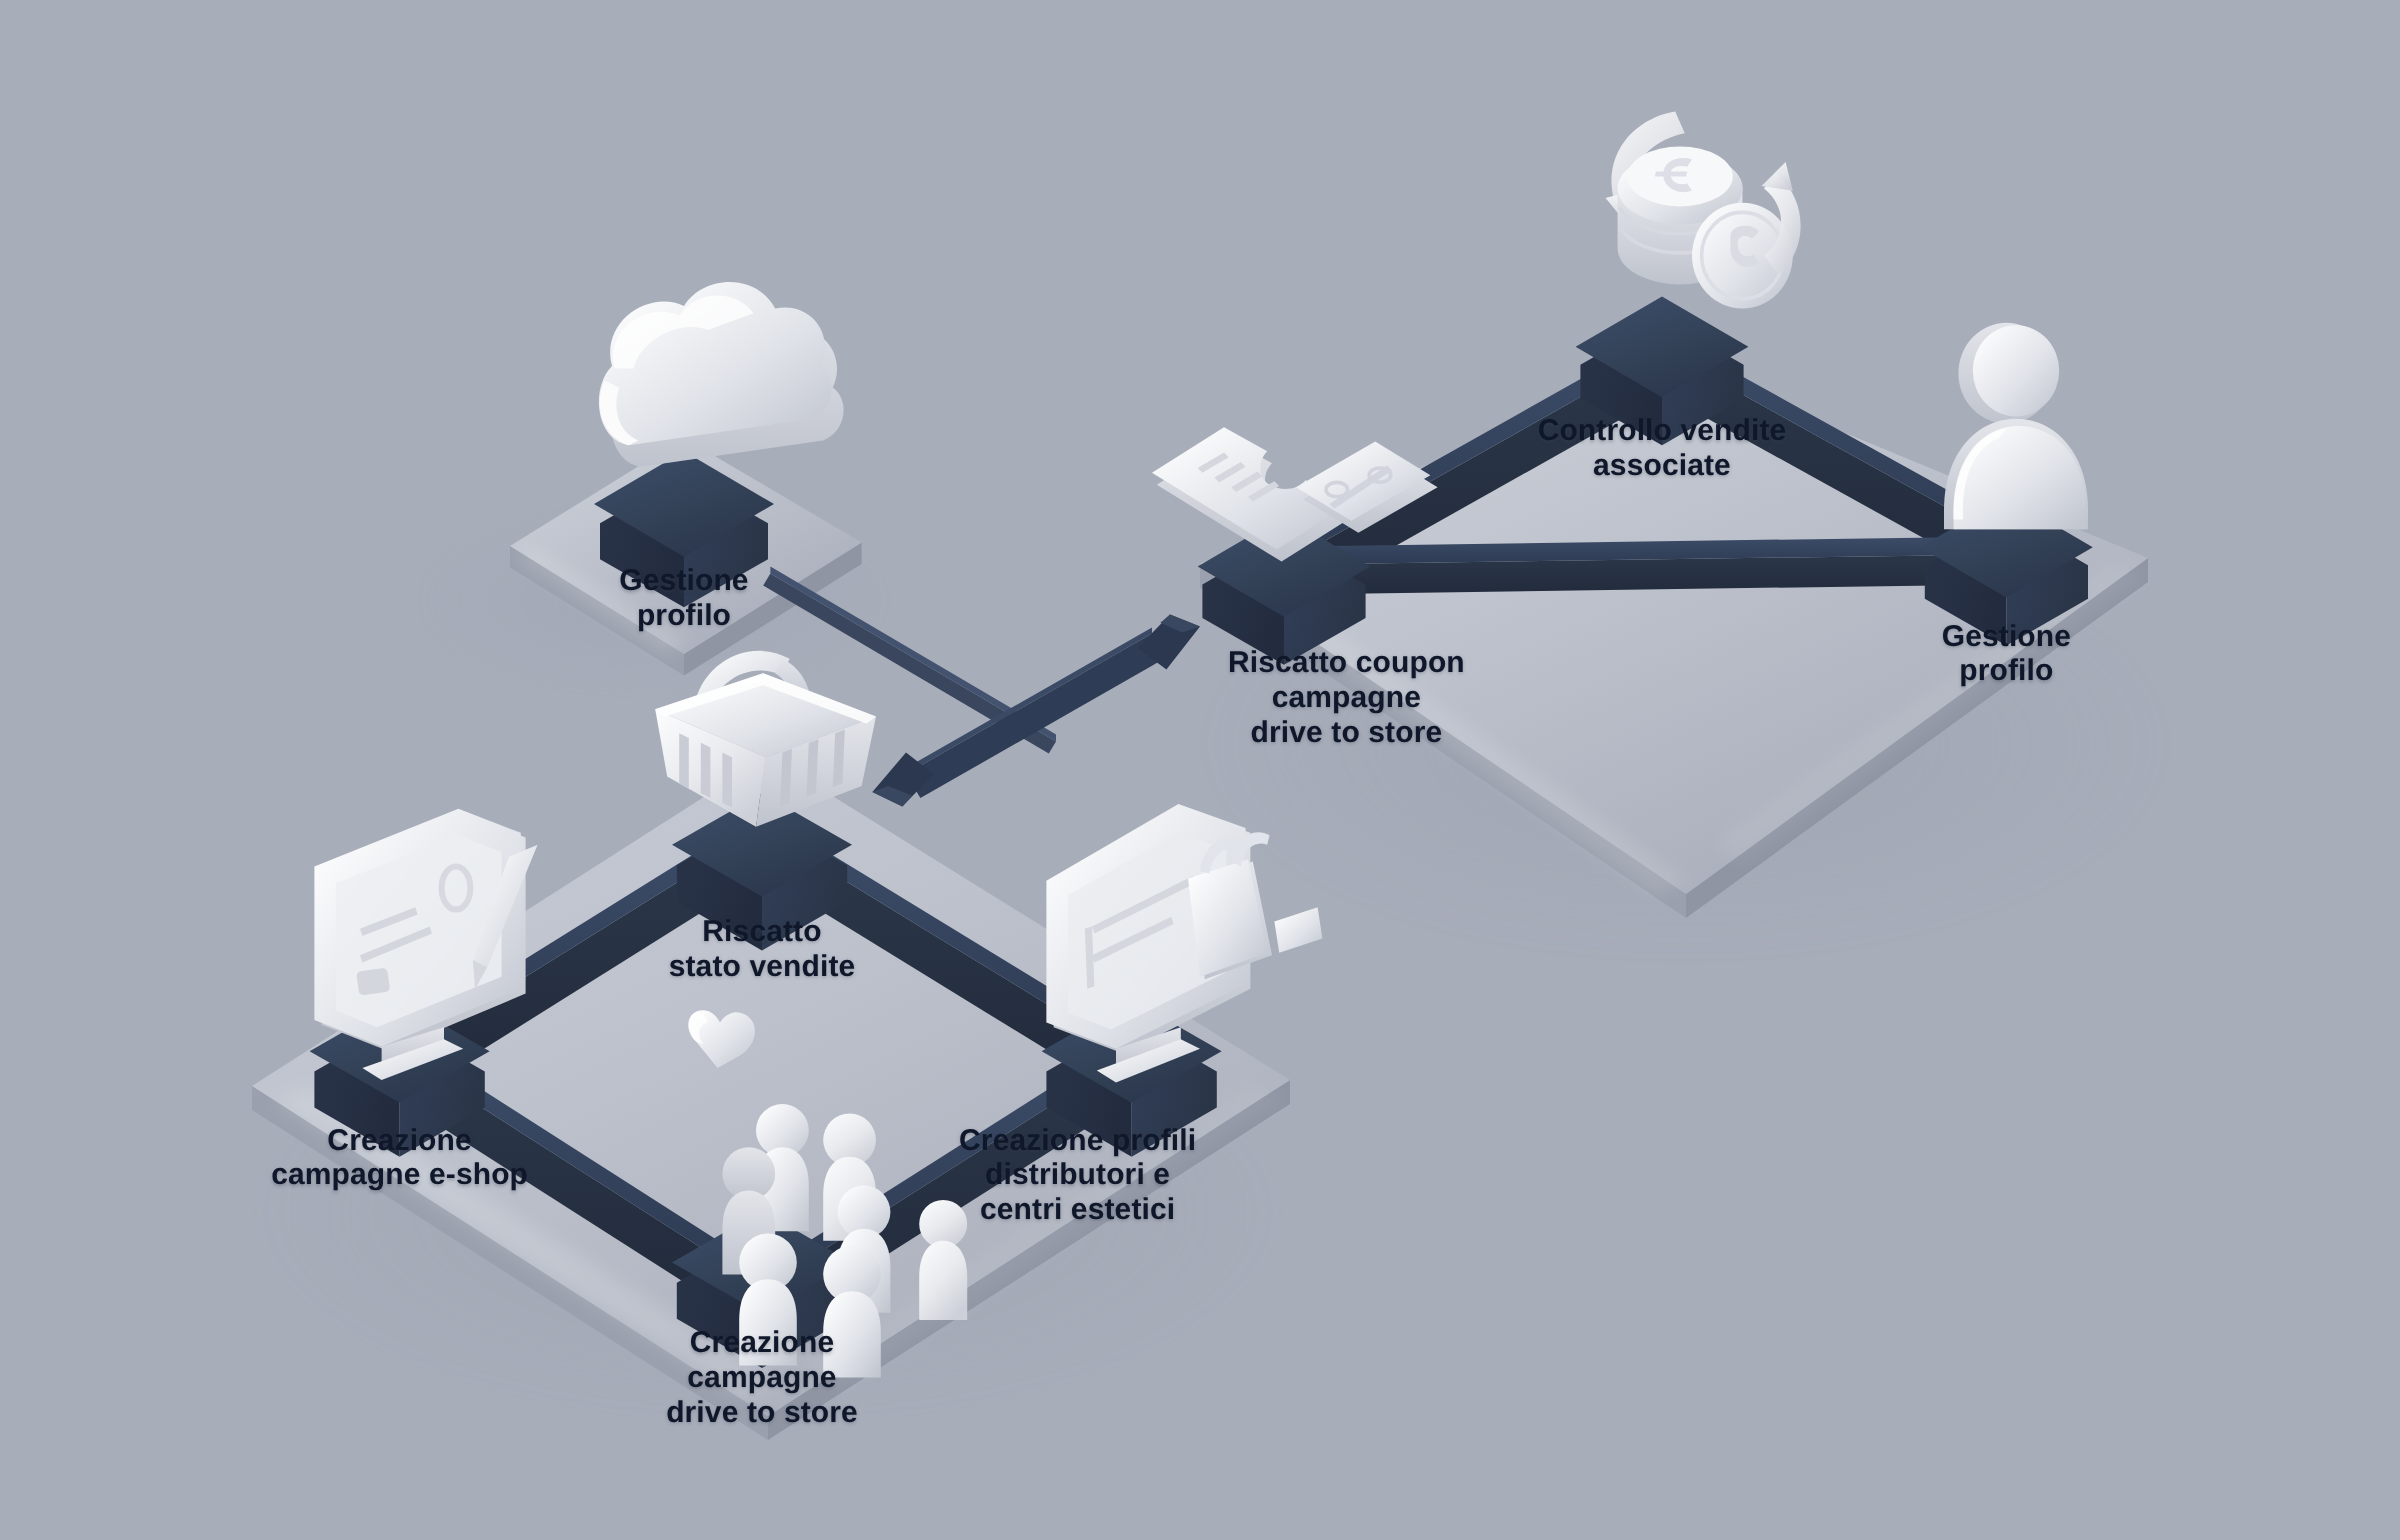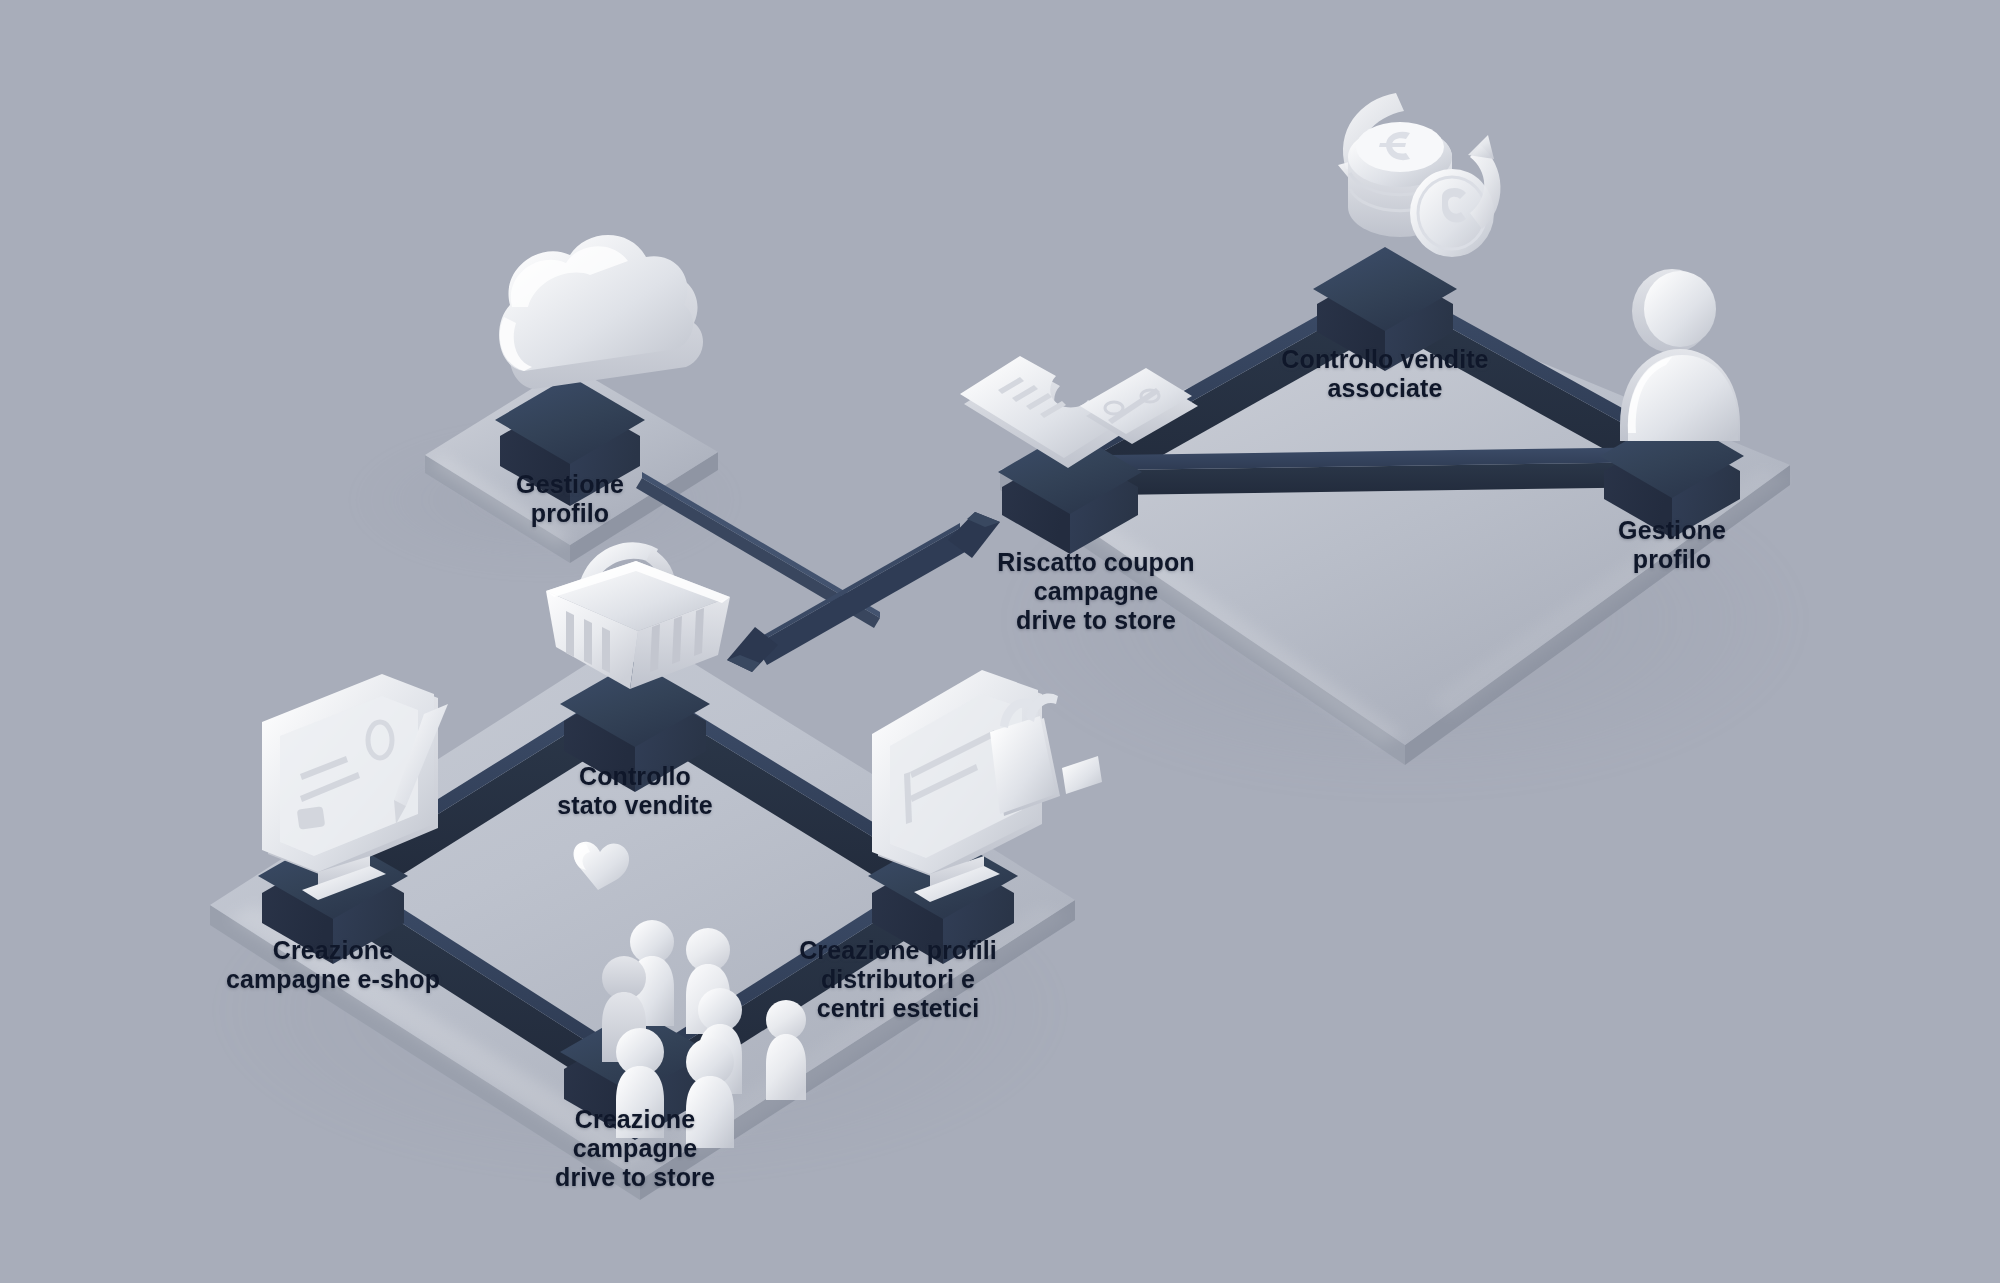--- a/index.html
+++ b/index.html
@@ -414,28 +414,28 @@
     </g>
 
   </svg>
 
   <div class="node-label" style="left:570px; top:470px;">Gestione
 profilo</div>
 
   <div class="node-label" style="left:1385px; top:345px;">Controllo vendite
 associate</div>
 
-  <div class="node-label" style="left:1096px; top:538px;margin-top:10px;">Riscatto coupon
+  <div class="node-label" style="left:1122px; top:538px;">Riscatto coupon
 campagne
 drive to store</div>
 
   <div class="node-label" style="left:1672px; top:516px;">Gestione
 profilo</div>
 
-  <div class="node-label" style="left:635px; top:762px;">Controllo
+  <div class="node-label" style="left:635px; top:762px;">Riscatto
 stato vendite</div>
 
   <div class="node-label" style="left:333px; top:936px;">Creazione
 campagne e-shop</div>
 
   <div class="node-label" style="left:898px; top:936px;">Creazione profili
 distributori e
 centri estetici</div>
 
   <div class="node-label" style="left:635px; top:1105px;">Creazione

